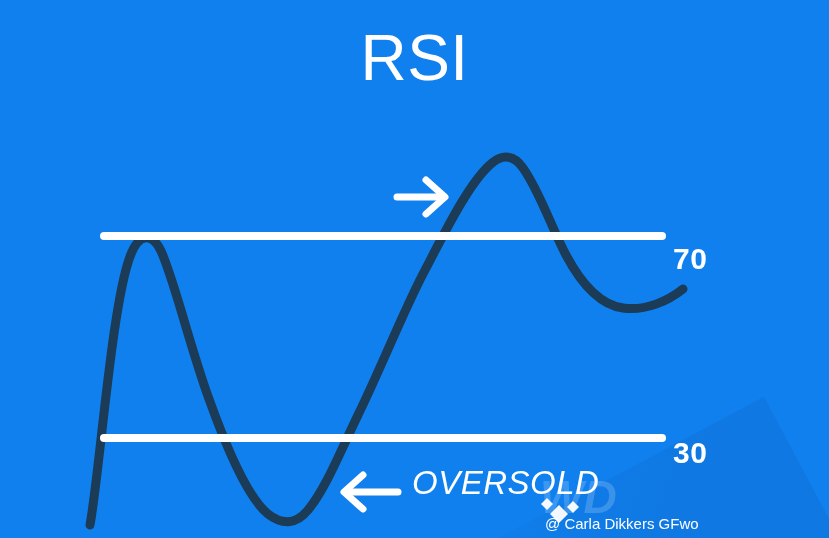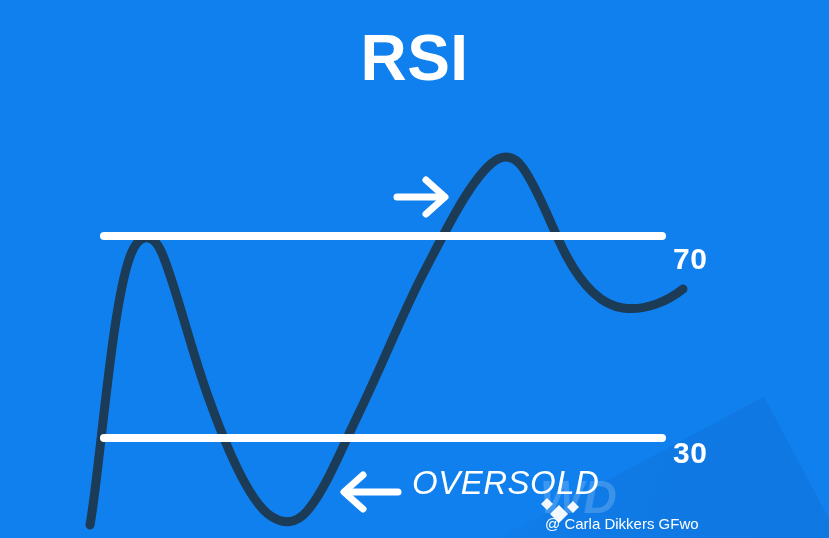--- a/index.html
+++ b/index.html
@@ -28,21 +28,21 @@
     pointer-events: none;
   }
   #title {
     position: absolute;
     left: 0;
     top: 26px;
     width: 829px;
     text-align: center;
     color: #ffffff;
     font-size: 64px;
-    font-weight: bold;
+    font-weight: normal;
     letter-spacing: 0.5px;
     line-height: 1;
   }
   svg#plot {
     position: absolute;
     left: 0;
     top: 0;
     width: 829px;
     height: 538px;
   }

